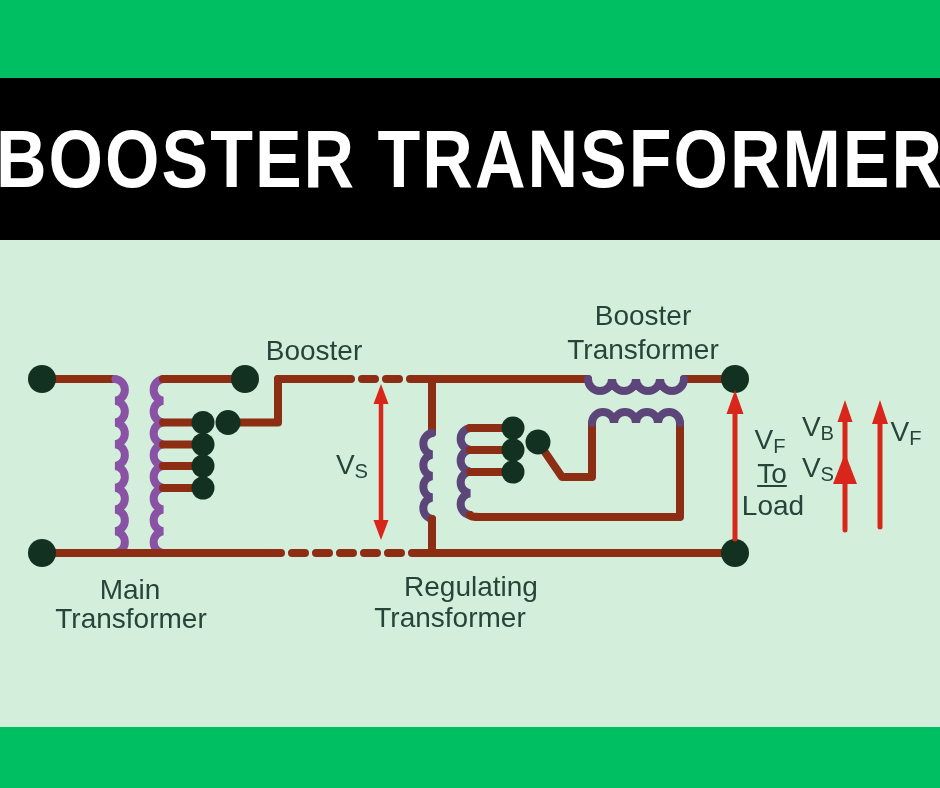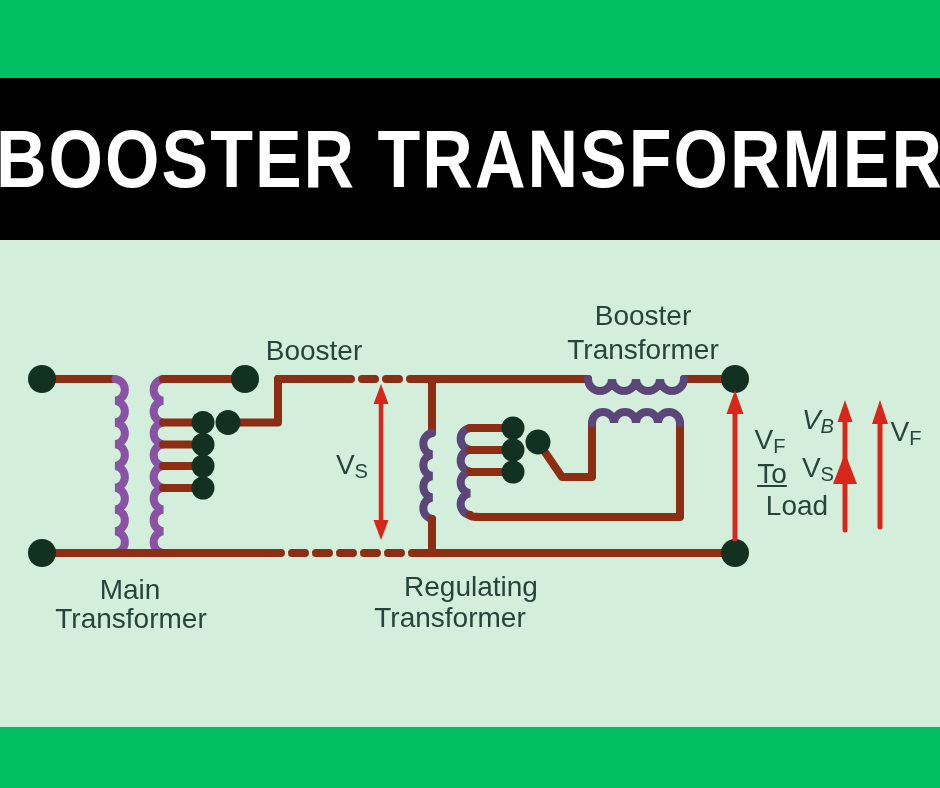--- a/index.html
+++ b/index.html
@@ -124,21 +124,21 @@
     <div class="lbl" style="left:130px;top:350px;">Main</div>
     <div class="lbl" style="left:131px;top:379px;">Transformer</div>
 
     <div class="lbl" style="left:448px;top:347px;margin-left:23px;">Regulating</div>
     <div class="lbl" style="left:450px;top:378px;">Transformer</div>
 
     <div class="lbl vlbl" style="left:352px;top:225px;"><span>V</span><span class="sub">S</span></div>
 
     <div class="lbl vlbl" style="left:770px;top:200px;"><span>V</span><span class="sub">F</span></div>
     <div class="lbl" style="left:772px;top:234px;text-decoration:underline;">To</div>
-    <div class="lbl" style="left:797px;top:266px;">Load</div>
+    <div class="lbl" style="left:773px;top:266px;">Load</div>
 
-    <div class="lbl vlbl" style="left:818px;top:180px;font-style:italic;"><span>V</span><span class="sub">B</span></div>
+    <div class="lbl vlbl" style="left:818px;top:187px;"><span>V</span><span class="sub">B</span></div>
     <div class="lbl vlbl" style="left:818px;top:228px;"><span>V</span><span class="sub">S</span></div>
     <div class="lbl vlbl" style="left:906px;top:192px;"><span>V</span><span class="sub">F</span></div>
   </div>
 
   <div class="banner-bottom"></div>
 </div>
 
 </body></html>

